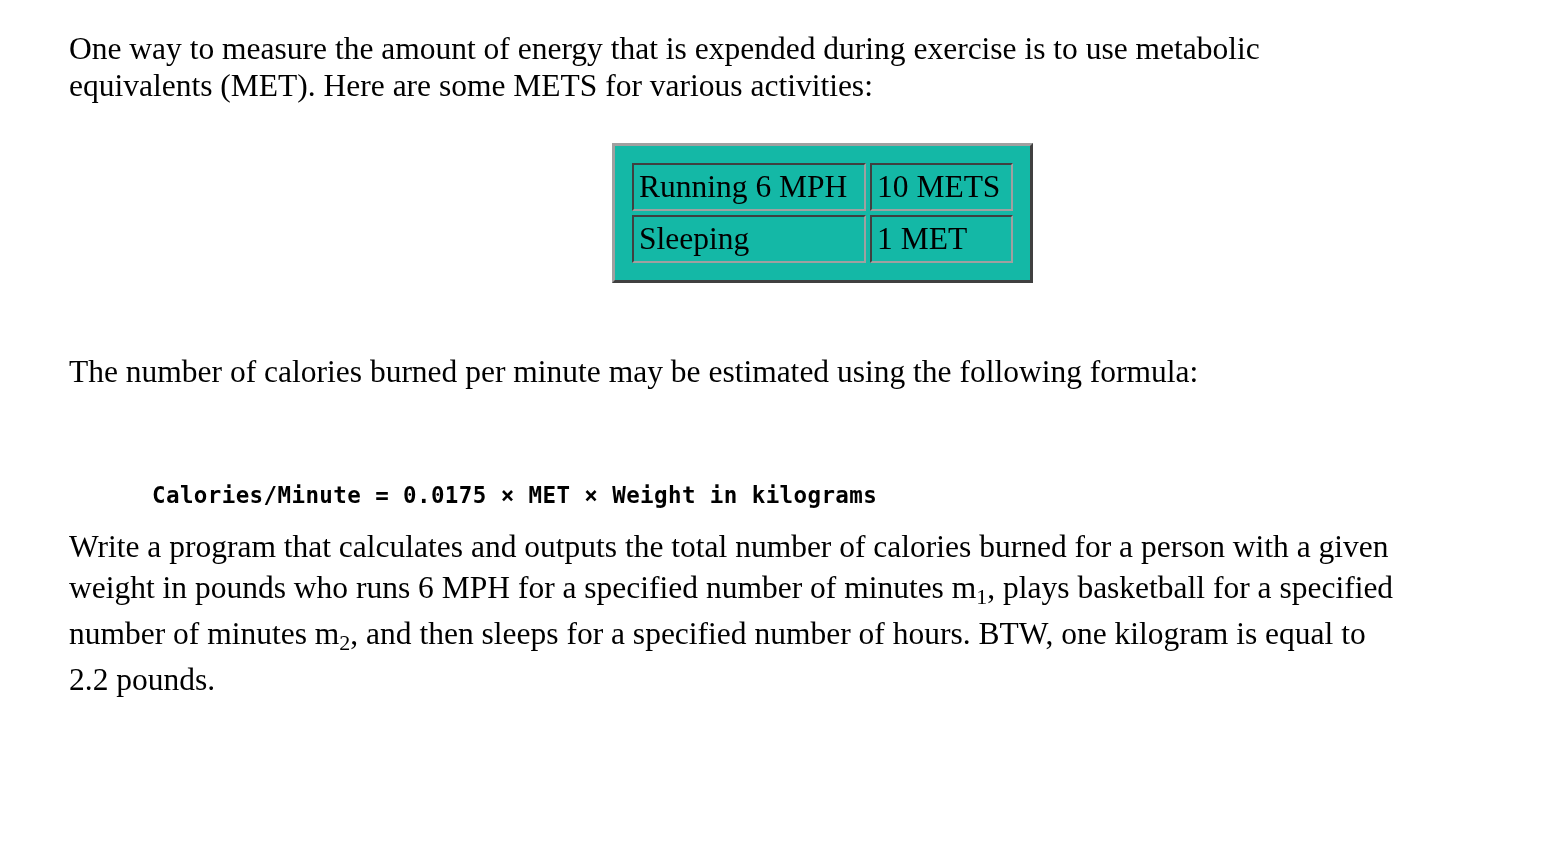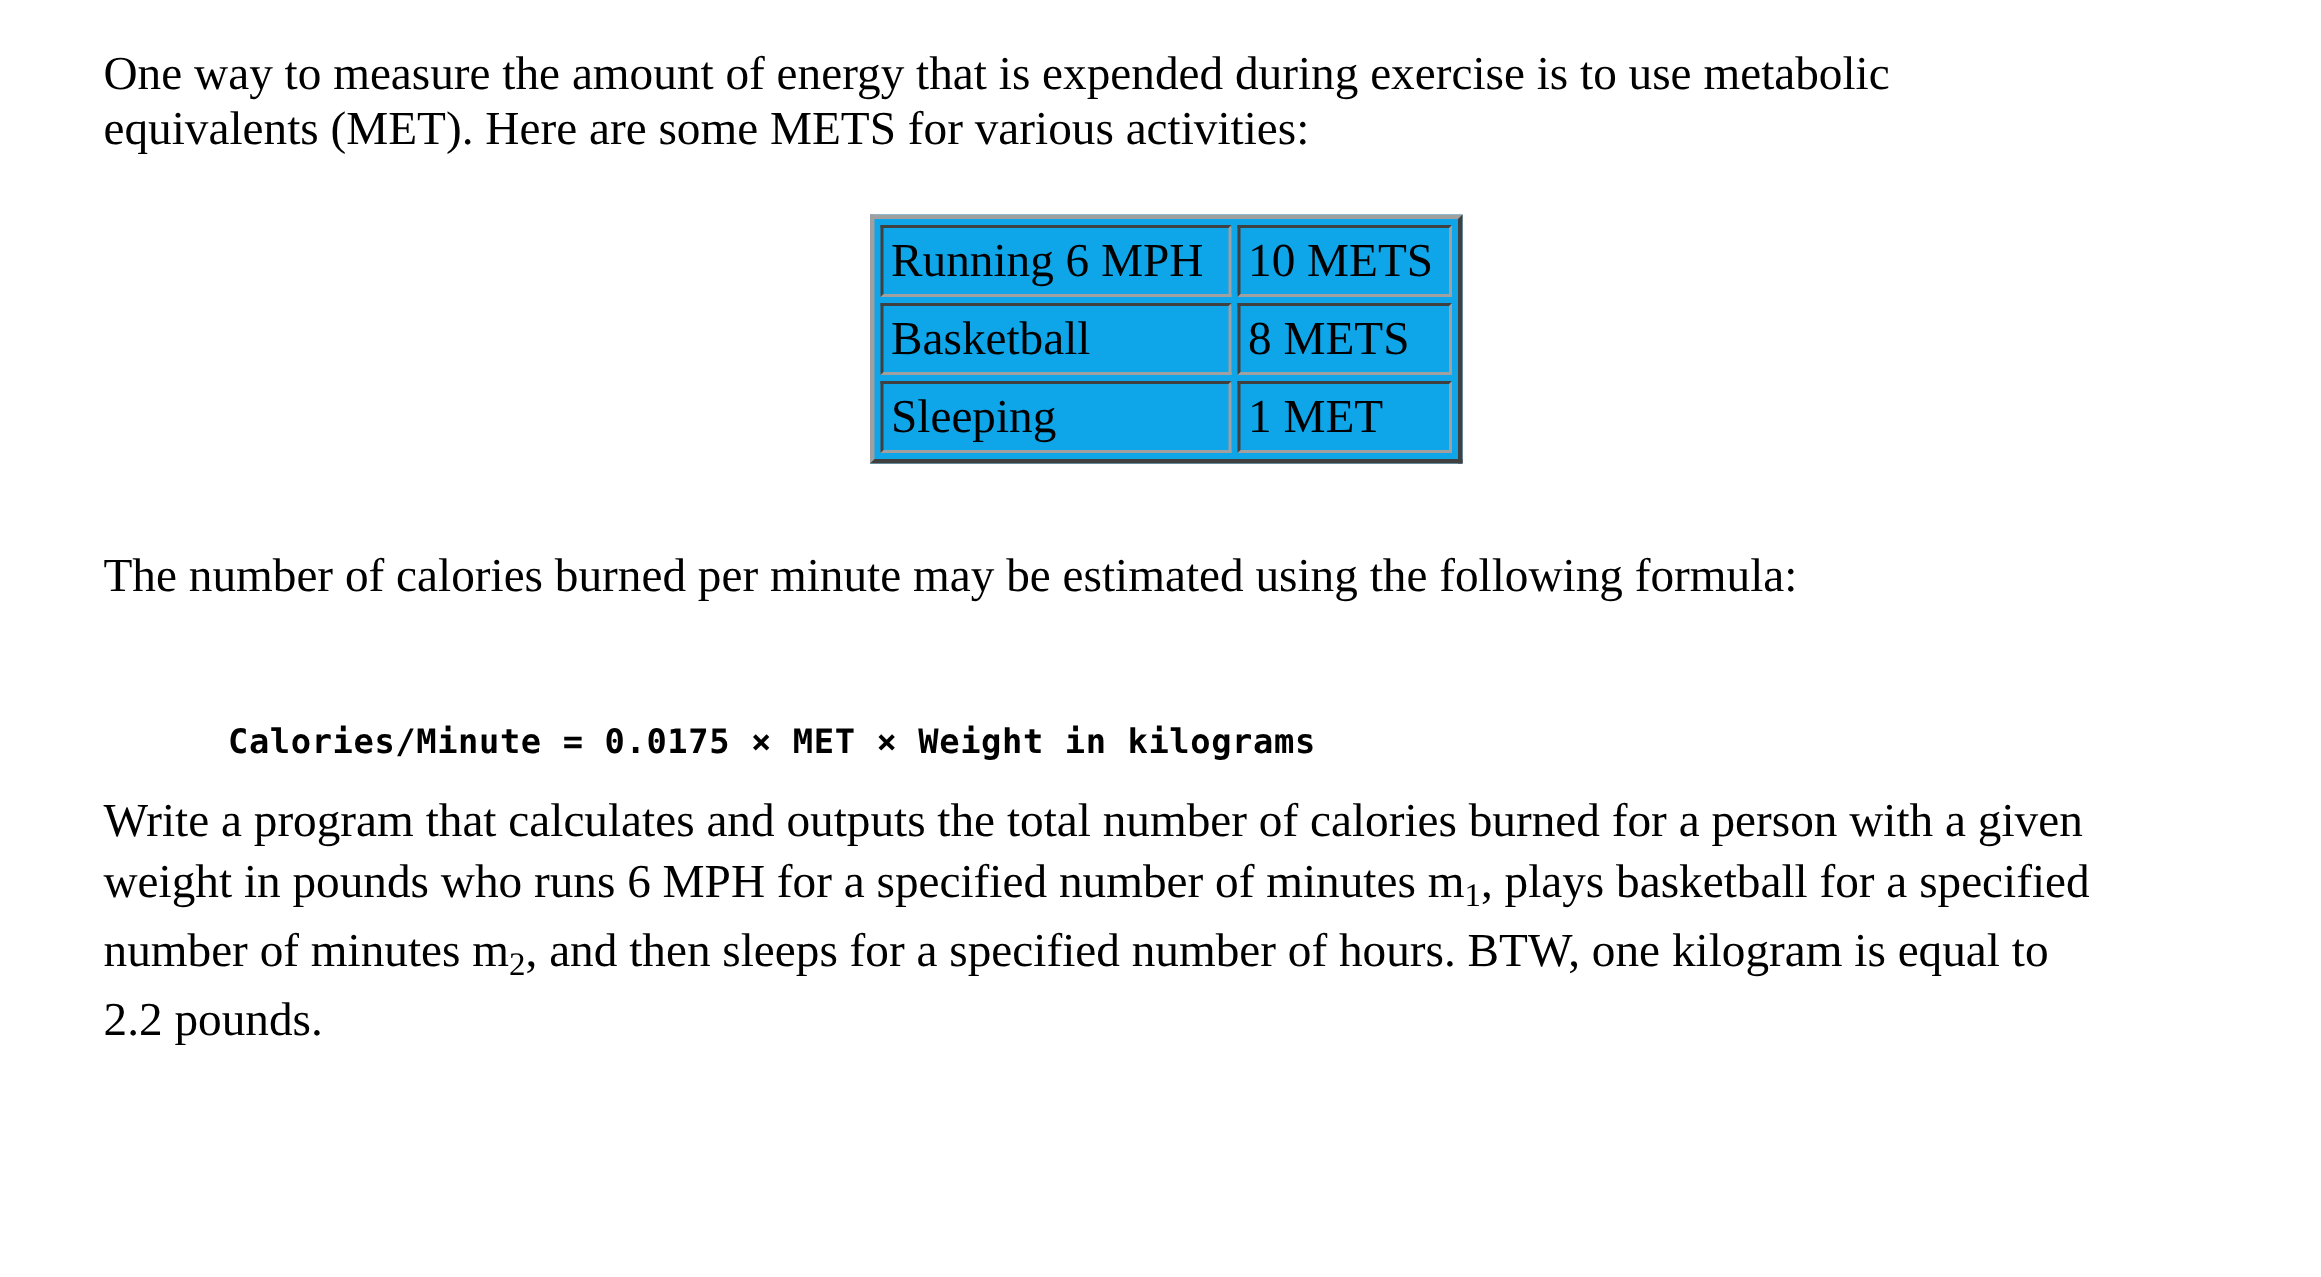--- a/index.html
+++ b/index.html
@@ -17,43 +17,43 @@
     }
     .para {
       position: absolute;
       left: 69px;
       font-size: 31.5px;
       line-height: 37px;
       margin: 0;
       white-space: nowrap;
     }
     #intro { top: 30px; }
-    #formula-intro { top: 353px; margin-top: 12px; }
+    #formula-intro { top: 353px; }
     #task {
       top: 528px;
       line-height: 46px;
     }
     #task .l1 { display: block; line-height: 37px; }
     sub {
       font-size: 22px;
       vertical-align: -6px;
       line-height: 0;
     }
 
     
     #met-table {
       position: absolute;
-      left: 580px;
+      left: 612px;
       top: 143px;
       border-collapse: separate;
       border-spacing: 4px;
       border: 3px solid;
       border-color: #a0a0a0 #404040 #404040 #a0a0a0;
-      padding: 0;
-      background: #0ea5e9;
+      padding: 13px;
+      background: #14b8a6;
     }
     #met-table td {
       border: 2px solid;
       border-color: #404040 #a0a0a0 #a0a0a0 #404040;
       font-size: 31.5px;
       line-height: 44px;
       padding: 0 4px 0 5px;
       height: 44px;
       white-space: nowrap;
     }
@@ -81,24 +81,20 @@
   <span>equivalents (MET). Here are some METS for various activities:</span>
 </p>
 
 <table id="met-table">
   <tbody>
     <tr>
       <td class="act">Running 6 MPH</td>
       <td class="val">10 METS</td>
     </tr>
     <tr>
-      <td class="act">Basketball</td>
-      <td class="val">8 METS</td>
-    </tr>
-    <tr>
       <td class="act">Sleeping</td>
       <td class="val">1 MET</td>
     </tr>
   </tbody>
 </table>
 
 <p id="formula-intro" class="para">The number of calories burned per minute may be estimated using the following formula:</p>
 
 <div id="formula">Calories/Minute = 0.0175 × MET × Weight in kilograms</div>
 

